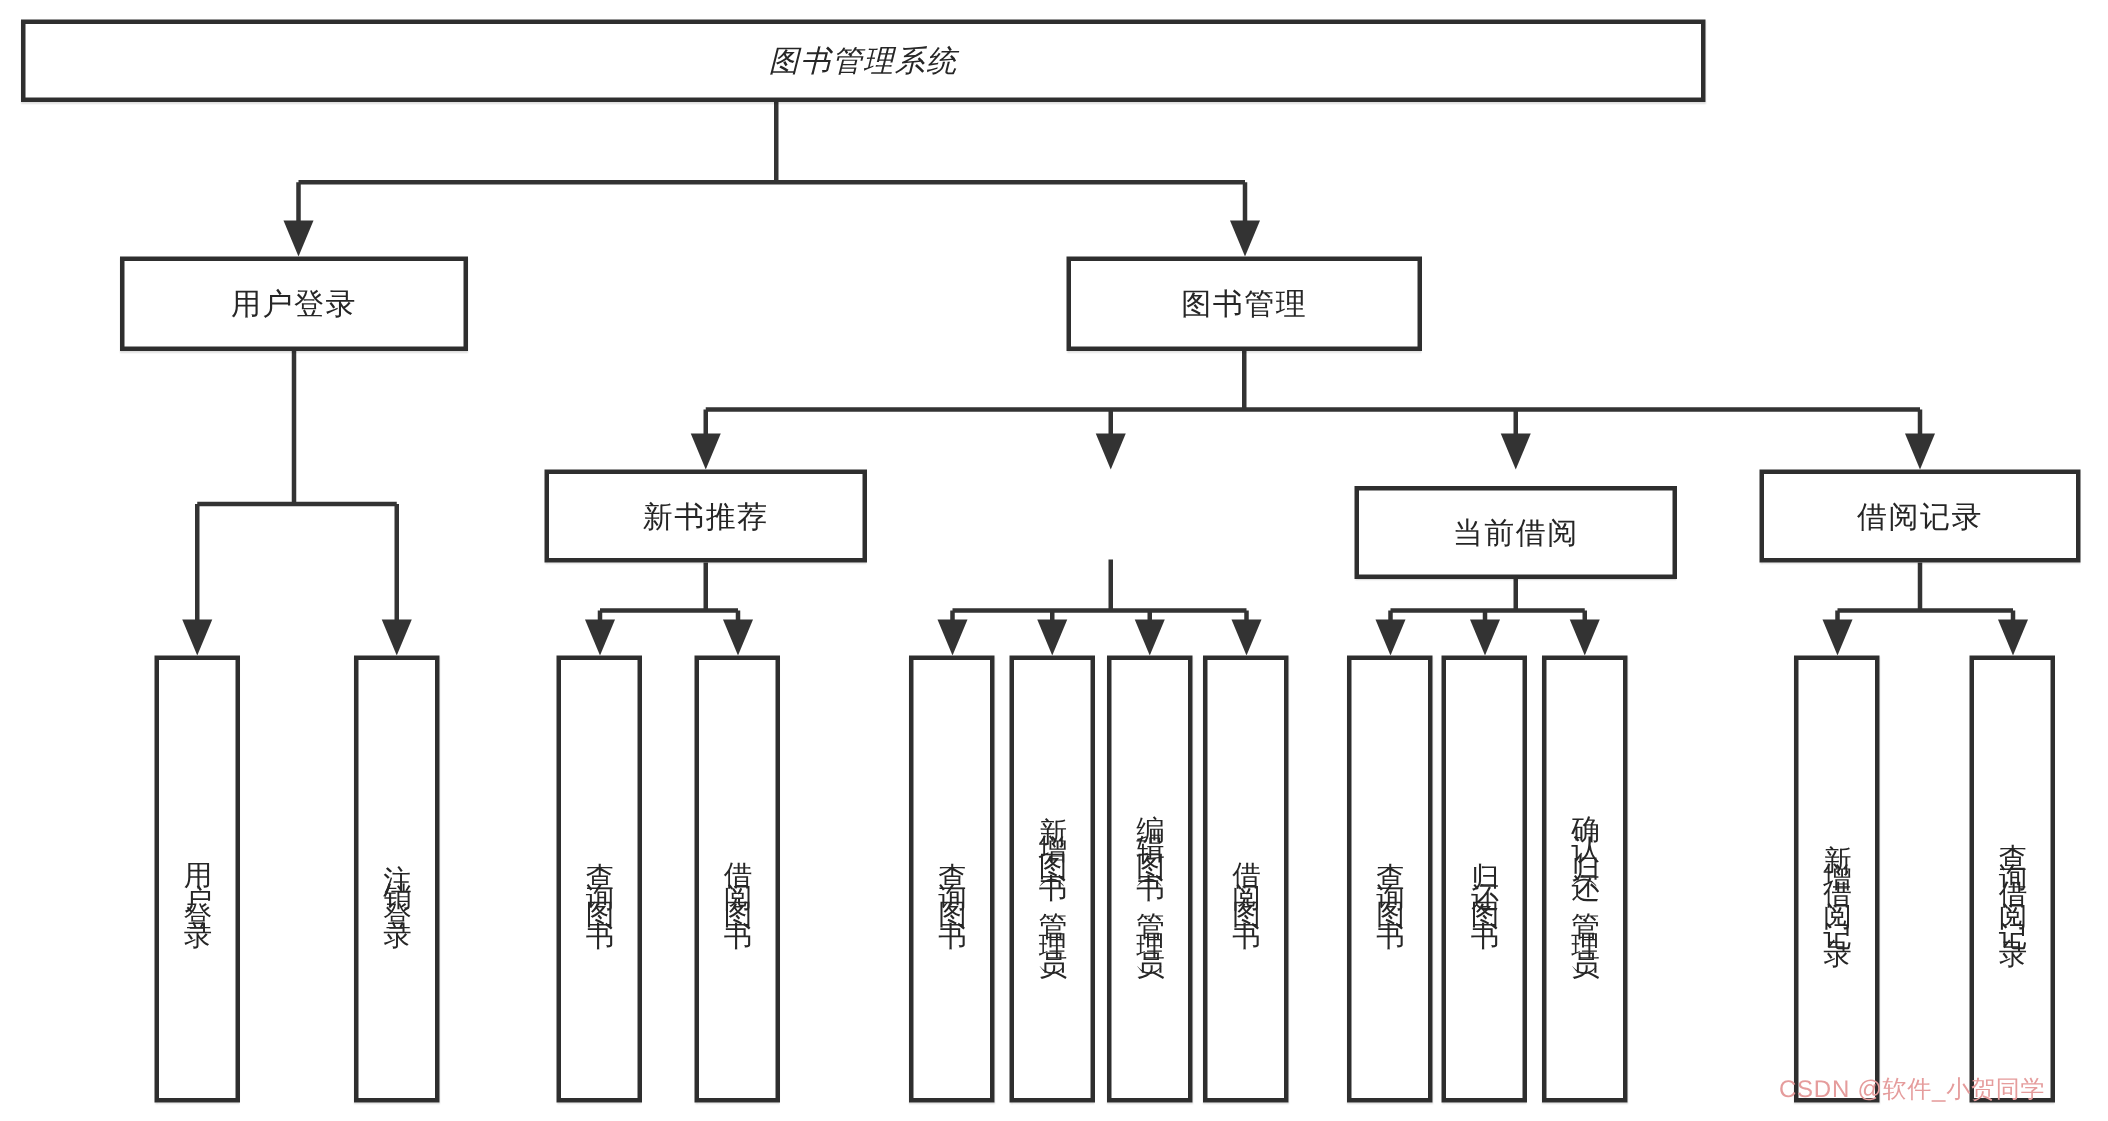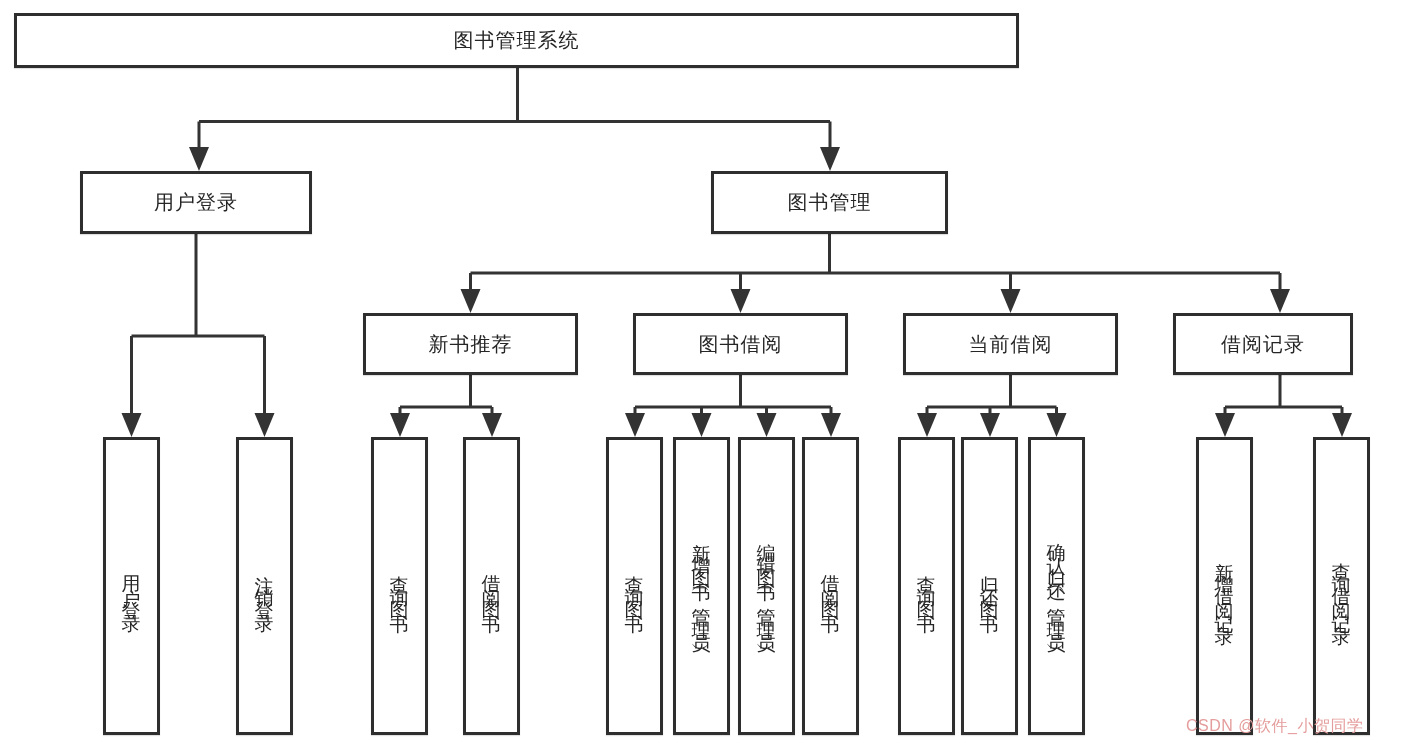--- a/index.html
+++ b/index.html
@@ -90,29 +90,28 @@
       <polygon class="arr" points="1046.5,413 1066.5,413 1056.5,437"></polygon>
     </g>
 
     <g>
       <path class="wire" d="M1280 373 V407 M1225 407 H1342 M1225 407 V418 M1342 407 V418"></path>
       <polygon class="arr" points="1215,413 1235,413 1225,437"></polygon>
       <polygon class="arr" points="1332,413 1352,413 1342,437"></polygon>
     </g>
   </svg>
 
-  <div class="node h" style="left:14px;top:13px;width:1005px;height:55px;">图书管理系统</div>
+  <div class="node h" style="left:14px;top:13px;width:1123px;height:55px;font-style:italic;">图书管理系统</div>
 
   <div class="node h" style="left:80px;top:171px;width:232px;height:63px;">用户登录</div>
   <div class="node h" style="left:363px;top:313px;width:215px;height:62px;">新书推荐</div>
 
   <div class="node h" style="left:711px;top:171px;width:237px;height:63px;">图书管理</div>
-  <div class="node h" style="left:633px;top:313px;width:215px;height:62px;">图书借阅</div>
-  <div class="node h" style="left:903px;top:313px;width:215px;height:62px;">当前借阅</div>
-  <div class="node h" style="left:1173px;top:313px;width:180px;height:62px;">借阅记录</div>
+  <div class="node h" style="left:903px;top:324px;width:215px;height:62px;">当前借阅</div>
+  <div class="node h" style="left:1173px;top:313px;width:214px;height:62px;">借阅记录</div>
 
   <div class="node v" style="left:103px;top:437px;width:57px;height:298px;">用户登录</div>
   <div class="node v" style="left:236px;top:437px;width:57px;height:298px;">注销登录</div>
 
   <div class="node v" style="left:371px;top:437px;width:57px;height:298px;">查询图书</div>
   <div class="node v" style="left:463px;top:437px;width:57px;height:298px;">借阅图书</div>
 
   <div class="node v" style="left:606px;top:437px;width:57px;height:298px;">查询图书</div>
   <div class="node v" style="left:673px;top:437px;width:57px;height:298px;">新增图书（管理员）</div>
   <div class="node v" style="left:738px;top:437px;width:57px;height:298px;">编辑图书（管理员）</div>

